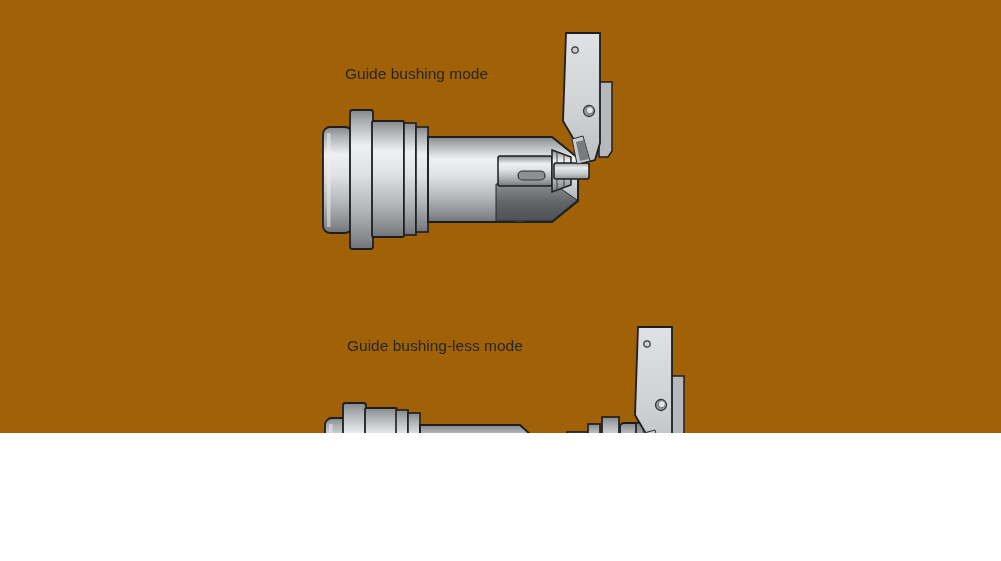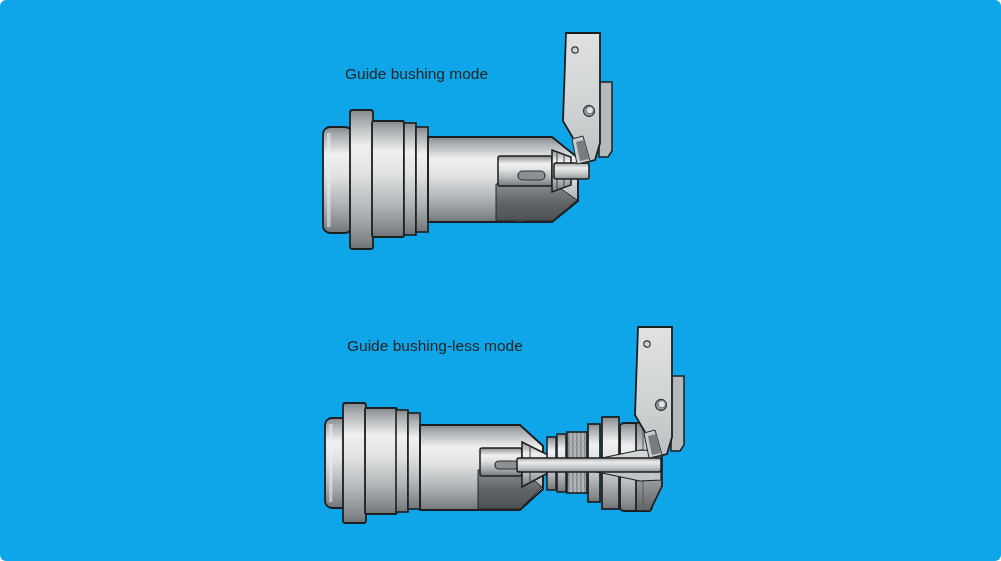--- a/index.html
+++ b/index.html
@@ -1,23 +1,22 @@
 <!DOCTYPE html>
 <html><head>
 <meta charset="utf-8">
 <style>
   html, body { margin: 0; padding: 0; background: #ffffff; }
   .canvas {
     position: relative;
     width: 1001px;
-    height: 561px;
-    background: #0ea5e9;
+    height: 433px;
+    background: #a16207;
     overflow: hidden;
     font-family: "Liberation Sans", sans-serif;
-    border-radius: 6px;
   }
   svg { position: absolute; left: 0; top: 0; }
   text.diagram-label {
     font-family: "Liberation Sans", "DejaVu Sans", sans-serif;
     font-size: 15.5px;
     fill: #262626;
   }
 </style>
 </head>
 <body>

